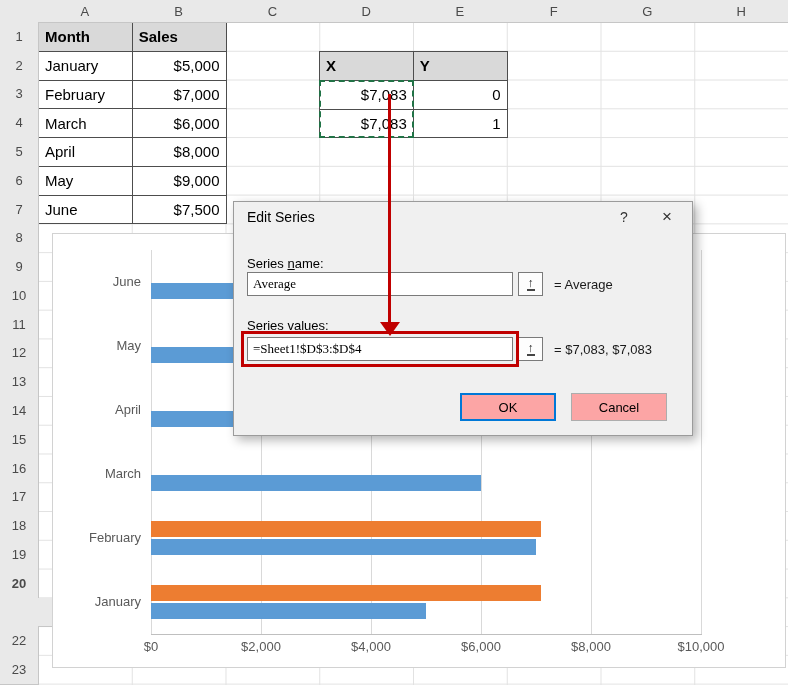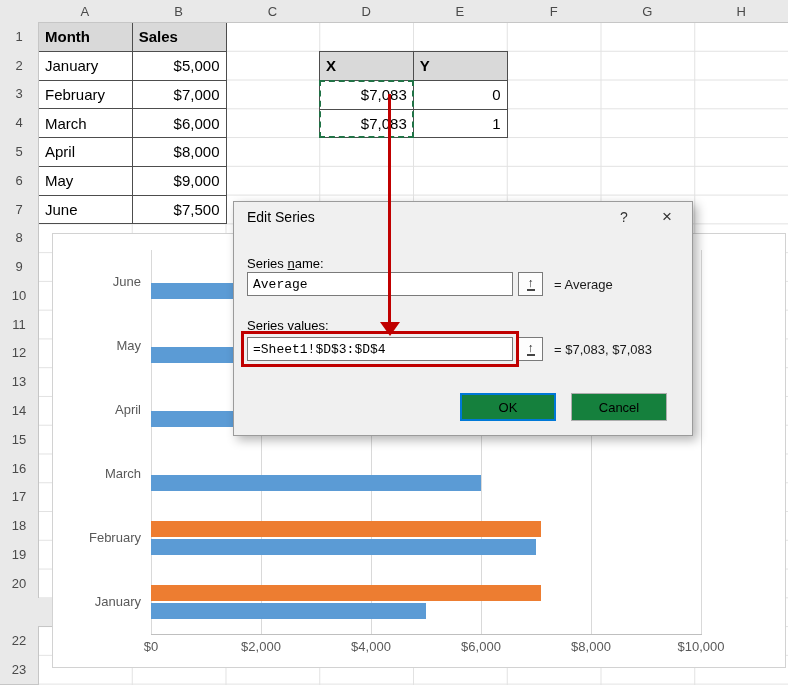--- a/index.html
+++ b/index.html
@@ -47,38 +47,38 @@
   #dlg-title{position:absolute;left:13px;top:7px;font-size:14px;color:#000;}
   .tb-btn{position:absolute;top:0;height:30px;display:flex;align-items:center;
     justify-content:center;color:#333;cursor:default;}
   #dlg-help{right:48px;width:40px;font-size:14px;}
   #dlg-close{right:4px;width:42px;font-size:17px;}
   .dlg-label{position:absolute;left:13px;color:#000;}
   #lbl-name{top:54px;}
   #lbl-values{top:116px;}
   .mn{text-decoration:underline;}
   .dlg-input{position:absolute;left:13px;width:266px;height:24px;border:1px solid #7A7A7A;
-    background:#fff;font-family:Liberation Mono, monospace;font-size:13px;padding:0 5px;
+    background:#fff;font-family:Liberation Serif, serif;font-size:13px;padding:0 5px;
     box-sizing:border-box;outline:none;color:#000;}
   #inp-name{top:70px;}
   #inp-values{top:135px;}
   .range-btn{position:absolute;left:284px;width:25px;height:24px;background:#FDFDFD;
     border:1px solid #7A7A7A;box-sizing:border-box;display:flex;align-items:center;
     justify-content:center;}
   #rb-name{top:70px;}
   #rb-values{top:135px;}
   .range-icon{font-size:12px;font-weight:bold;line-height:1;color:#222;
     border-bottom:2px solid #444;padding:0 1px;}
   .result{position:absolute;left:320px;color:#1a1a1a;font-size:13px;white-space:nowrap;}
   #res-name{top:75px;}
   #res-values{top:140px;}
   #red-box{position:absolute;left:7px;top:129px;width:278px;height:36px;
     border:3px solid #C00000;box-sizing:border-box;z-index:6;pointer-events:none;}
   .dlg-btn{position:absolute;top:191px;width:96px;height:28px;font-family:"Liberation Sans",sans-serif;
-    font-size:13px;background:#15803d;border:1px solid #ADADAD;color:#000;}
+    font-size:13px;background:#fca5a5;border:1px solid #ADADAD;color:#000;}
   #btn-ok{left:226px;border:2px solid #0078D7;}
   #btn-cancel{left:337px;}
 
   
   #arrow-line{position:absolute;left:388px;top:94px;width:3px;height:228px;
     background:#C00000;z-index:60;}
   #arrow-head{position:absolute;left:380px;top:322px;width:0;height:0;
     border-left:10px solid transparent;border-right:10px solid transparent;
     border-top:14px solid #C00000;z-index:60;}
 </style>
@@ -191,17 +191,17 @@
     <div class="hdr-cell" style="left: 0px; top: 281.02px; width: 38px; height: 28.78px;">10</div>
     <div class="hdr-cell" style="left: 0px; top: 309.8px; width: 38px; height: 28.78px;">11</div>
     <div class="hdr-cell" style="left: 0px; top: 338.58px; width: 38px; height: 28.78px;">12</div>
     <div class="hdr-cell" style="left: 0px; top: 367.36px; width: 38px; height: 28.78px;">13</div>
     <div class="hdr-cell" style="left: 0px; top: 396.14px; width: 38px; height: 28.78px;">14</div>
     <div class="hdr-cell" style="left: 0px; top: 424.92px; width: 38px; height: 28.78px;">15</div>
     <div class="hdr-cell" style="left: 0px; top: 453.7px; width: 38px; height: 28.78px;">16</div>
     <div class="hdr-cell" style="left: 0px; top: 482.48px; width: 38px; height: 28.78px;">17</div>
     <div class="hdr-cell" style="left: 0px; top: 511.26px; width: 38px; height: 28.78px;">18</div>
     <div class="hdr-cell" style="left: 0px; top: 540.04px; width: 38px; height: 28.78px;">19</div>
-    <div class="hdr-cell" style="left: 0px; top: 568.82px; width: 38px; height: 28.78px;">20</div>
+    <div class="hdr-cell" style="left: 0px; top: 568.82px; width: 38px; height: 28.78px; font-weight: bold;">20</div>
     <div class="hdr-cell" style="left: 0px; top: 597.6px; width: 38px; height: 28.78px; padding-left: 40px;">21</div>
     <div class="hdr-cell" style="left: 0px; top: 626.38px; width: 38px; height: 28.78px; text-align: center;">22</div>
     <div class="hdr-cell" style="left: 0px; top: 655.16px; width: 38px; height: 28.78px;">23</div>
   </div>
 
 </body></html>

